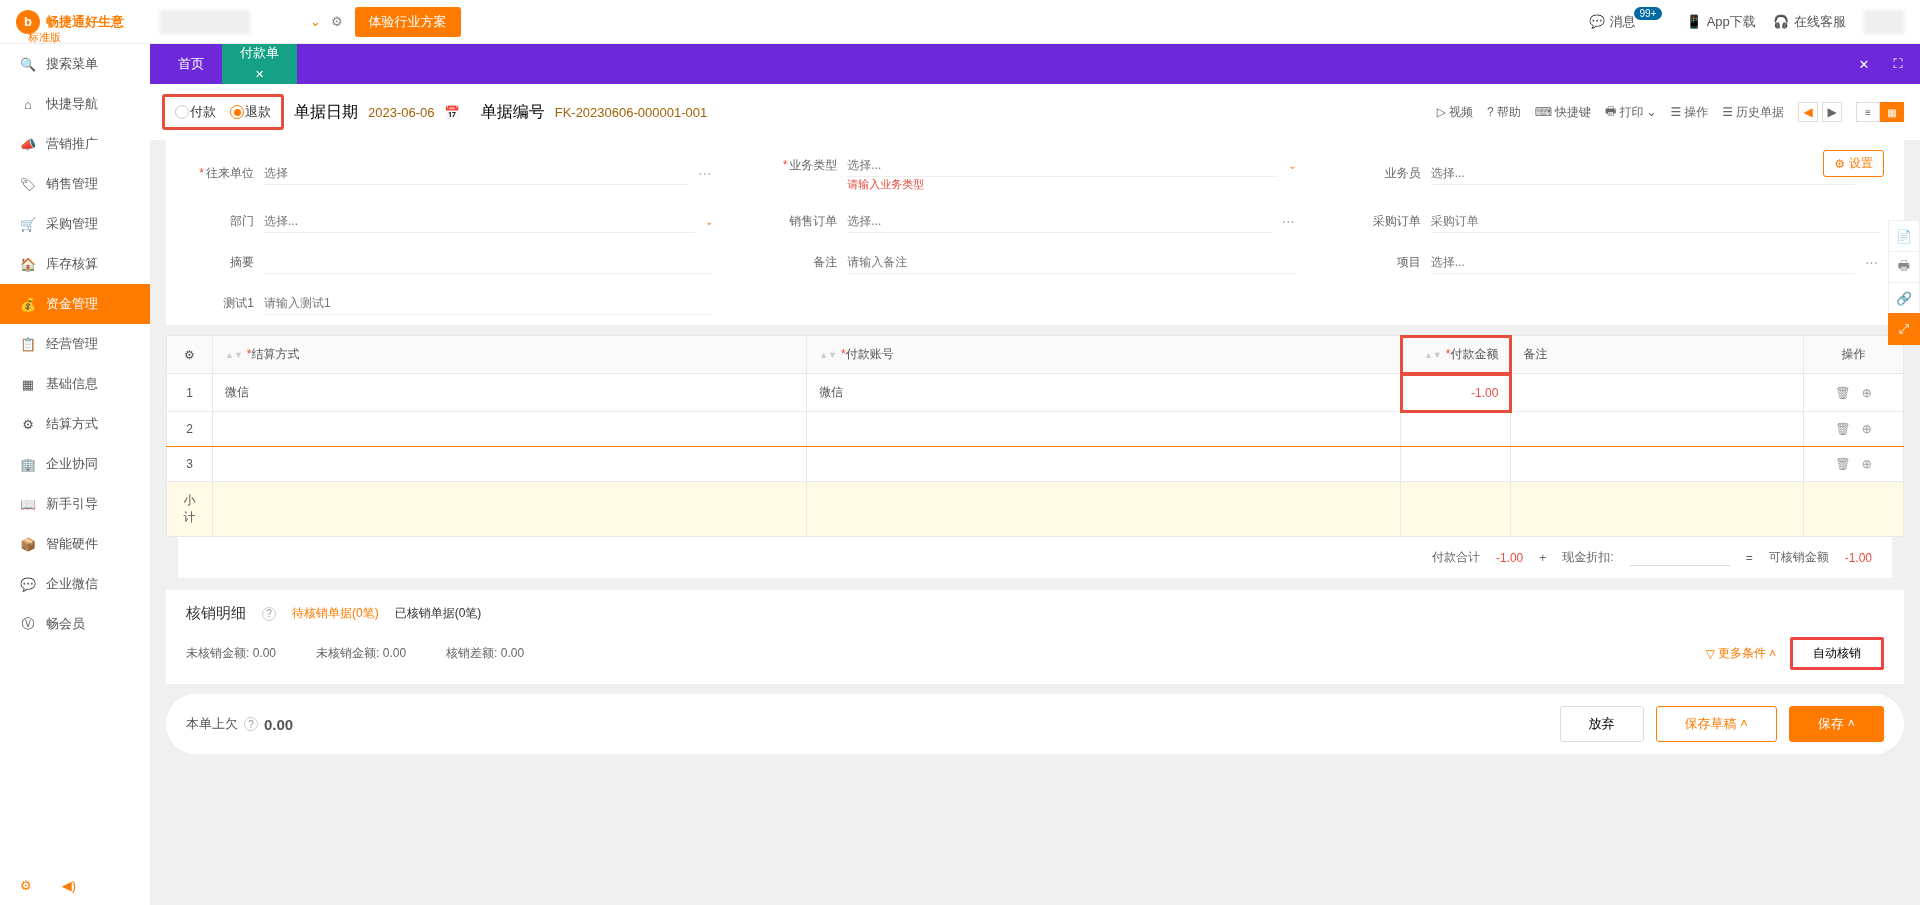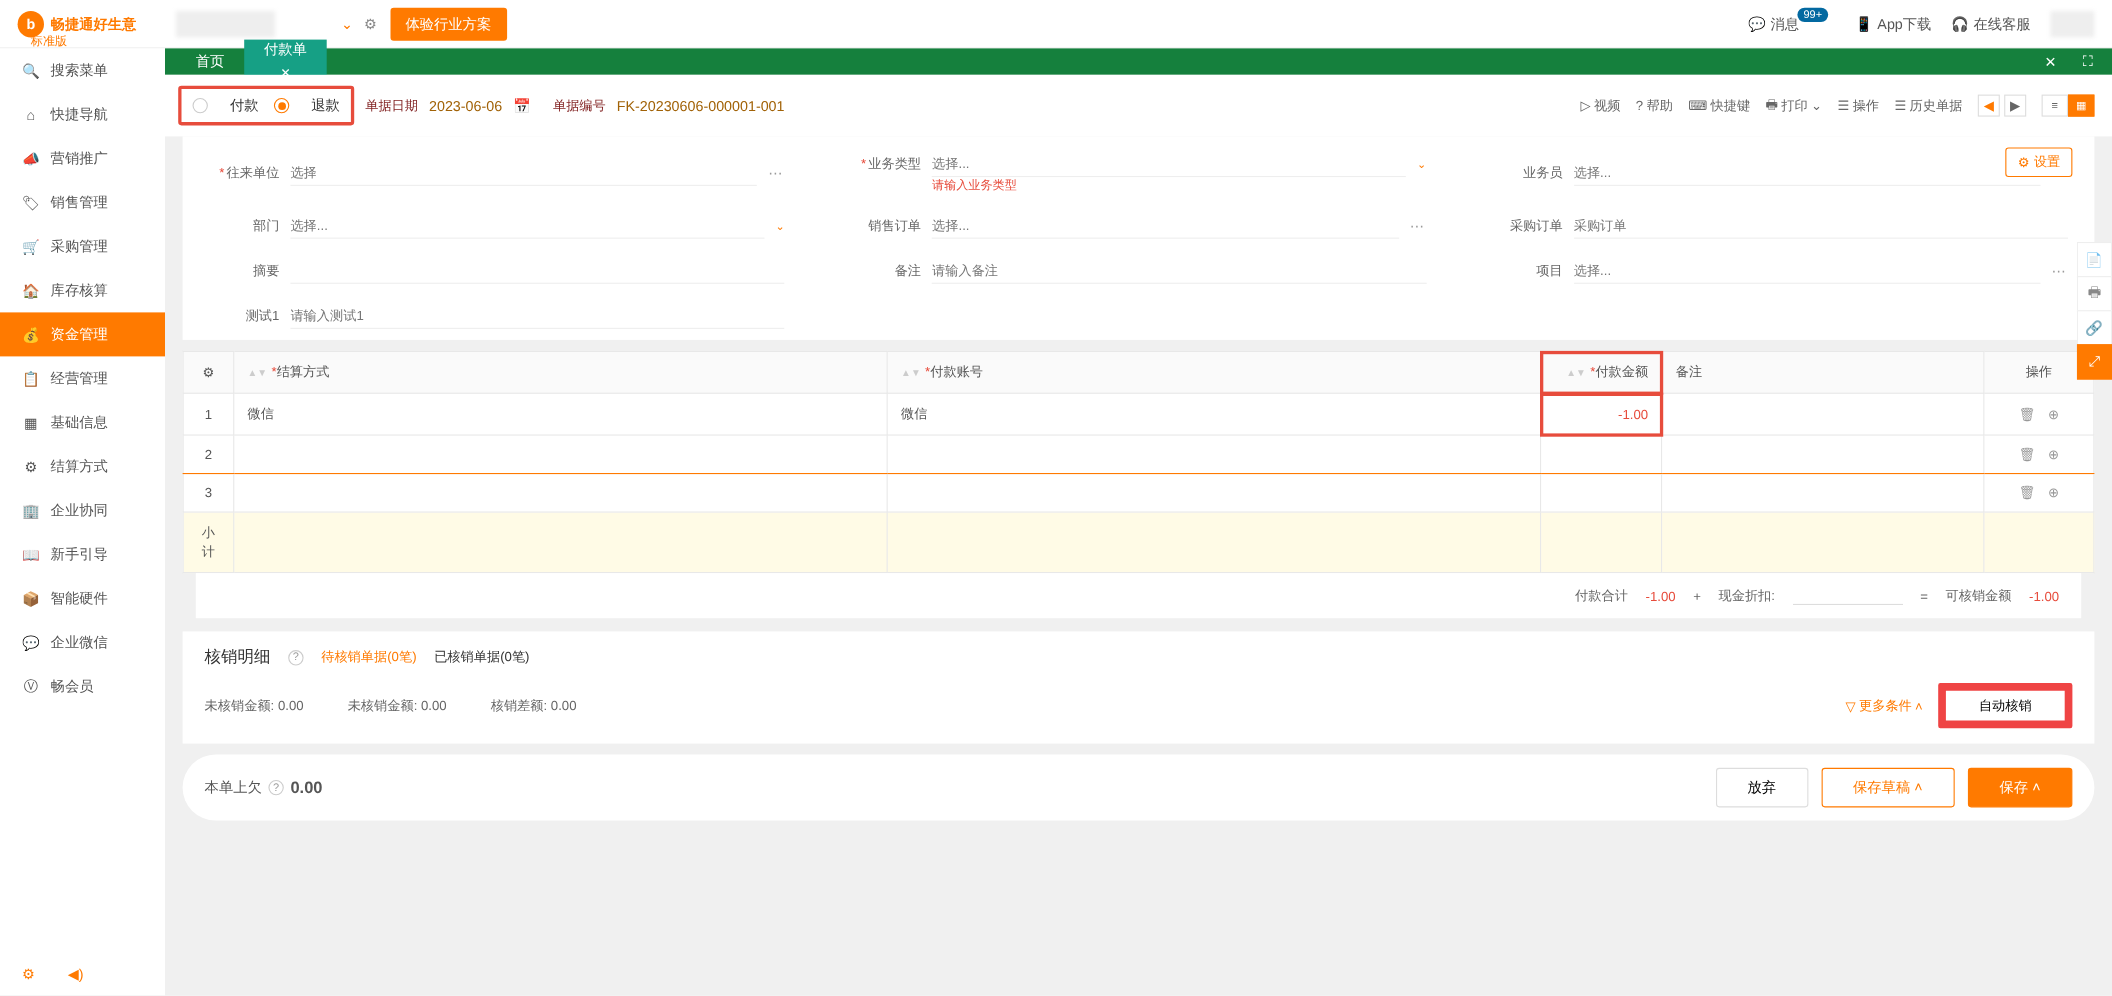--- a/index.html
+++ b/index.html
@@ -26,35 +26,35 @@
 .sidebar { width: 150px; background: #fff; display: flex; flex-direction: column; }
 .sidebar-item { display: flex; align-items: center; gap: 10px; padding: 11px 20px; color: #555; cursor: pointer; font-size: 13px; }
 .sidebar-item.active { background: #ff7a00; color: #fff; }
 .sidebar-icon { width: 16px; height: 16px; display: inline-flex; align-items: center; justify-content: center; }
 .sidebar-footer { margin-top: auto; display: flex; padding: 12px 20px; gap: 30px; color: #ff7a00; }
 
 
 .main { flex: 1; display: flex; flex-direction: column; background: #f0f0f0; position: relative; }
 
 
-.tab-bar { height: 24px; background: #15803d; display: flex; align-items: center; padding-left: 10px; }
+.tab-bar { height: 40px; background: #6d28d9; display: flex; align-items: center; padding-left: 10px; }
 .tab { padding: 0 18px; height: 40px; display: flex; align-items: center; color: #fff; cursor: pointer; gap: 6px; }
 .tab.active { background: #16a085; flex-direction: column; }
 .tab-close { font-size: 11px; }
 .tab-bar-right { margin-left: auto; display: flex; align-items: center; gap: 10px; padding-right: 10px; }
 .tab-icon-btn { width: 24px; height: 24px; display: flex; align-items: center; justify-content: center; color: #fff; cursor: pointer; }
 
 
 .toolbar { background: #fff; padding: 10px 16px 10px 0; display: flex; align-items: center; gap: 10px; }
 .radio-group { display: flex; border: 3px solid #e74c3c; border-radius: 3px; padding: 6px 10px; gap: 14px; margin-left: 12px; }
-.radio-opt { display: flex; align-items: center; gap: 20px; cursor: pointer; }
+.radio-opt { display: flex; align-items: center; gap: 1px; cursor: pointer; }
 .radio-circle { width: 14px; height: 14px; border: 1px solid #ccc; border-radius: 50%; display: inline-flex; align-items: center; justify-content: center; }
 .radio-circle.checked { border-color: #ff7a00; }
 .radio-circle.checked::after { content: ""; width: 7px; height: 7px; background: #ff7a00; border-radius: 50%; }
-.tb-label { color: #7f1d1d; font-size: 12px; }
+.tb-label { color: #000000; font-size: 16px; }
 .tb-val { color: #a16207; font-size: 13px; }
 .cal-icon { color: #ff7a00; }
 .toolbar-right { margin-left: auto; display: flex; align-items: center; gap: 14px; color: #666; font-size: 12px; }
 .toolbar-right .link { display: flex; align-items: center; gap: 3px; cursor: pointer; }
 .nav-arrows { display: flex; gap: 4px; }
 .nav-arrow { width: 20px; height: 20px; border: 1px solid #ddd; display: flex; align-items: center; justify-content: center; cursor: pointer; }
 .view-toggle { display: flex; }
 .view-btn { width: 24px; height: 20px; border: 1px solid #ddd; display: flex; align-items: center; justify-content: center; cursor: pointer; font-size: 10px; }
 .view-btn.active { background: #ff7a00; color: #fff; border-color: #ff7a00; }
 
@@ -94,21 +94,21 @@
 
 
 .detail-panel { background: #fff; margin: 12px 16px 0; padding: 14px 20px; }
 .detail-header { display: flex; align-items: center; gap: 16px; }
 .detail-title { font-size: 15px; color: #333; }
 .detail-tab { font-size: 12px; cursor: pointer; }
 .detail-tab.active { color: #ff7a00; }
 .detail-row { display: flex; gap: 40px; margin-top: 14px; font-size: 12px; color: #666; align-items: center; }
 .detail-right { margin-left: auto; display: flex; gap: 14px; align-items: center; }
 .filter-link { color: #ff7a00; cursor: pointer; display: flex; align-items: center; gap: 3px; }
-.auto-btn { border: 7px solid #ef4444; background: #fff; padding: 5px 30px; cursor: pointer; border-radius: 2px; font-size: 12px; }
+.auto-btn { border: 3px solid #ef4444; background: #fff; padding: 5px 20px; cursor: pointer; border-radius: 2px; font-size: 12px; }
 
 
 .footer-bar { background: #fff; margin: 10px 16px 10px; padding: 12px 20px; display: flex; align-items: center; gap: 10px; border-radius: 30px; }
 .footer-left { display: flex; align-items: center; gap: 6px; font-size: 13px; color: #555; }
 .footer-val { font-weight: bold; font-size: 15px; }
 .footer-right { margin-left: auto; display: flex; gap: 12px; }
 .btn { padding: 8px 28px; border-radius: 3px; cursor: pointer; font-size: 13px; border: 1px solid #ddd; background: #fff; }
 .btn-outline-orange { border-color: #ff7a00; color: #ff7a00; }
 .btn-orange { background: #ff7a00; color: #fff; border-color: #ff7a00; }
 

